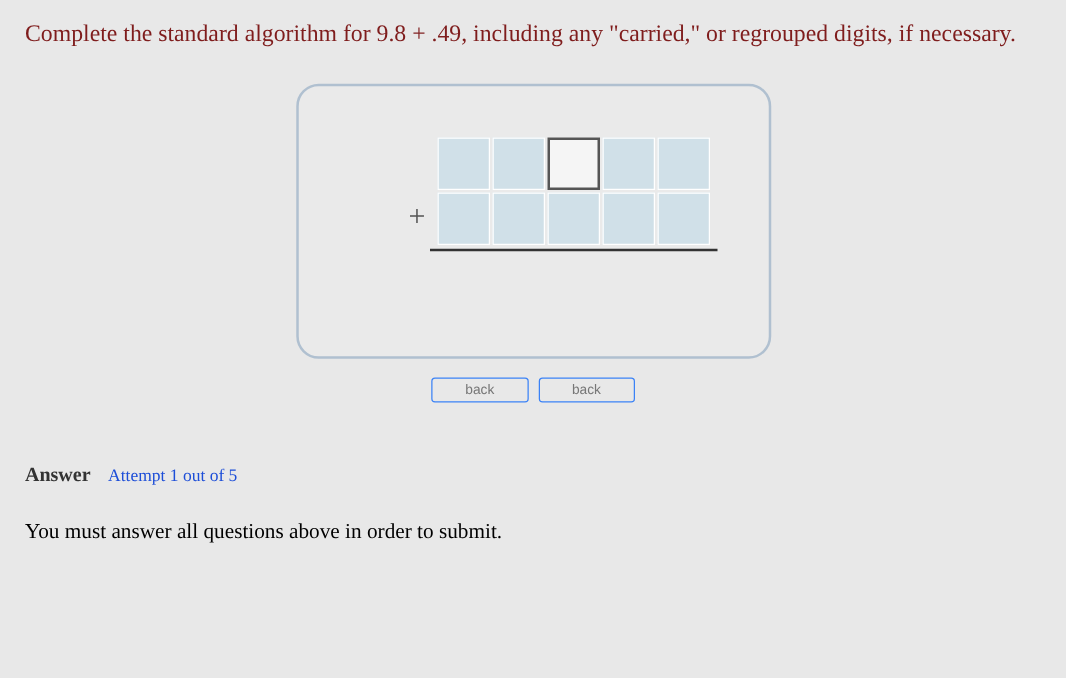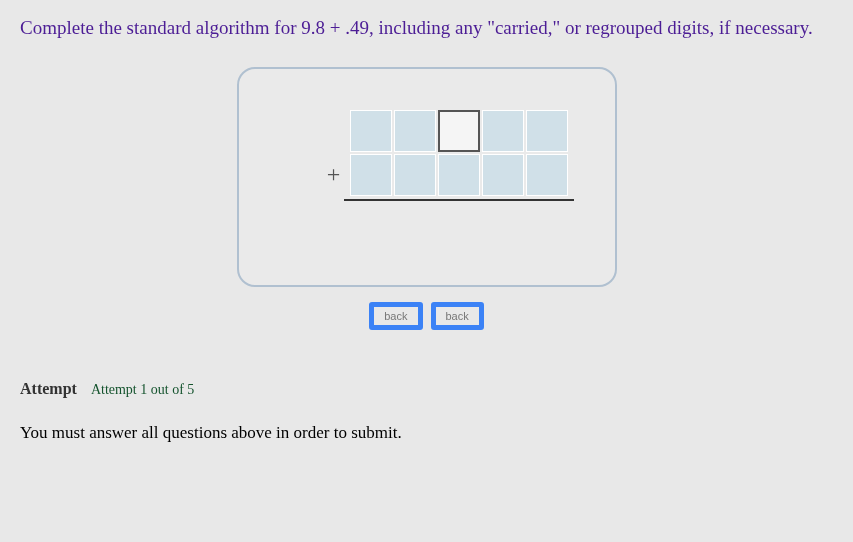--- a/index.html
+++ b/index.html
@@ -12,21 +12,21 @@
       height: 542px;
       background: #e8e8e8;
       font-family: Georgia, 'Times New Roman', serif;
       color: #3a3a3a;
       padding: 15px 20px;
       overflow: hidden;
     }
     .question-text {
       font-size: 19px;
       line-height: 1.4;
-      color: #4c1d95;
+      color: #7f1d1d;
       margin-bottom: 25px;
     }
     .question-text .math-expr {
       font-family: 'Times New Roman', serif;
     }
     .work-area-container {
       display: flex;
       justify-content: center;
       margin-bottom: 15px;
     }
@@ -75,40 +75,40 @@
       margin-left: 25px;
       margin-top: 2px;
     }
     .nav-buttons {
       display: flex;
       justify-content: center;
       gap: 8px;
       margin-bottom: 50px;
     }
     .nav-btn {
-      padding: 3px 10px;
+      padding: 3px 26px;
       font-size: 11px;
       color: #777;
       background: #e8e8e8;
-      border: 5px solid #3b82f6;
+      border: 1px solid #3b82f6;
       border-radius: 3px;
       font-family: Arial, sans-serif;
       cursor: pointer;
     }
     .answer-section {
       margin-top: 40px;
     }
     .answer-label {
       font-weight: bold;
       font-size: 16px;
       color: #333;
     }
     .attempt-text {
       font-size: 14px;
-      color: #14532d;
+      color: #1d4ed8;
       margin-left: 10px;
     }
     .submit-note {
       margin-top: 25px;
       font-size: 17px;
       color: #000000;
     }
   </style>
 </head>
 <body>
@@ -140,17 +140,17 @@
     </div>
   </div>
 </div>
 
 <div class="nav-buttons">
   <button class="nav-btn">back</button>
   <button class="nav-btn">back</button>
 </div>
 
 <div class="answer-section">
-  <span class="answer-label">Attempt</span>
+  <span class="answer-label">Answer</span>
   <span class="attempt-text">Attempt 1 out of 5</span>
 </div>
 
 <div class="submit-note">You must answer all questions above in order to submit.</div>
 
 </body></html>

